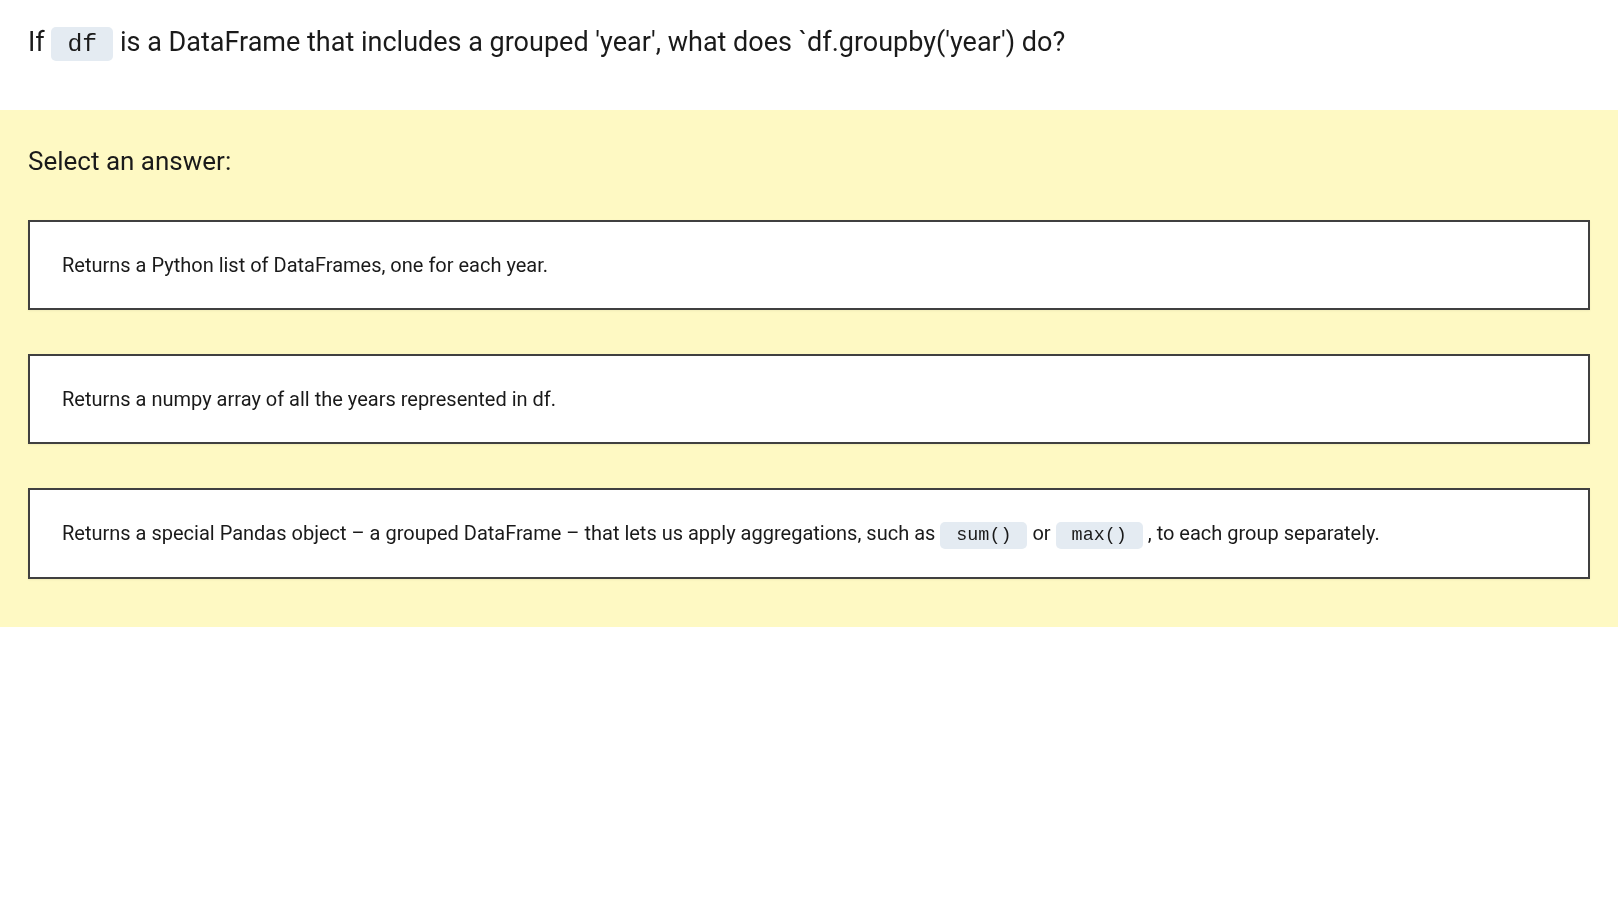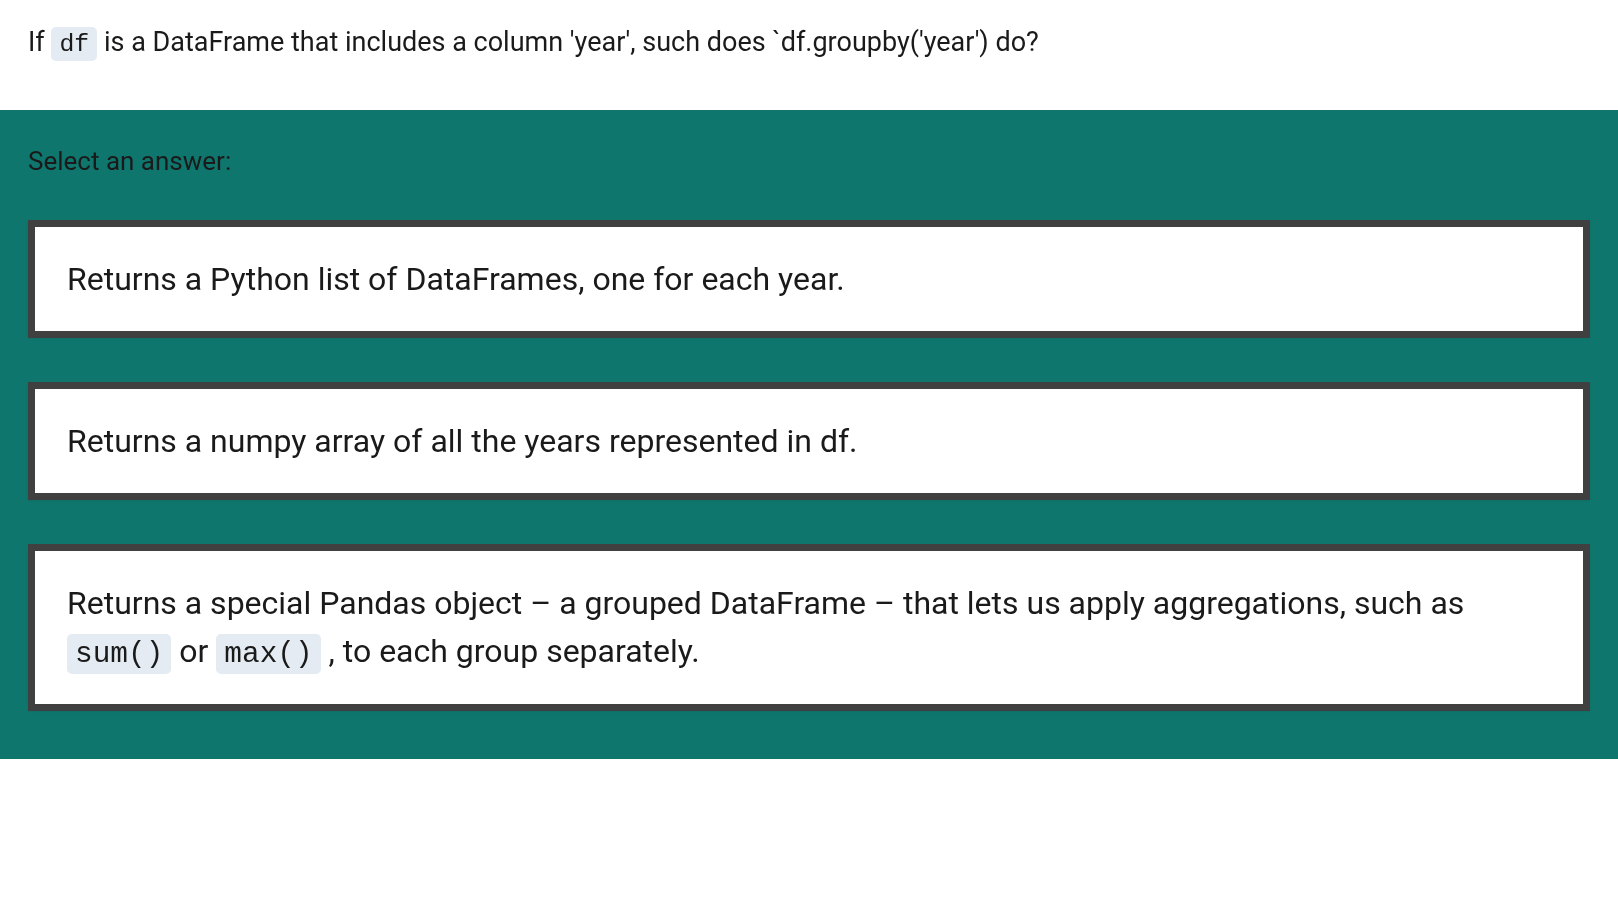--- a/index.html
+++ b/index.html
@@ -18,56 +18,56 @@
     }
     .question-text {
       font-size: 27px;
       line-height: 1.4;
       color: #1a1a1a;
       font-weight: 400;
     }
     code.inline-code {
       font-family: "SFMono-Regular", Consolas, "Liberation Mono", Menlo, monospace;
       background: #e4ebf2;
-      padding: 3px 8px;
+      padding: 3px 16px;
       border-radius: 5px;
       font-size: 0.92em;
       color: #1a1a1a;
     }
     .answers-section {
-      background: #0f766e;
+      background: #fef9c3;
       padding: 36px 28px 48px 28px;
     }
     .answers-heading {
       font-size: 26px;
       font-weight: 400;
       color: #1a1a1a;
       margin-bottom: 44px;
     }
     .answer-option {
       background: #ffffff;
-      border: 7px solid #404040;
+      border: 2px solid #404040;
       box-shadow: 0 1px 2px rgba(0,0,0,0.06);
       padding: 28px 32px;
       margin-bottom: 44px;
-      font-size: 32px;
+      font-size: 20px;
       line-height: 1.5;
       color: #1a1a1a;
       cursor: pointer;
     }
     .answer-option:last-child {
       margin-bottom: 0;
     }
   </style>
 </head>
 <body>
 
 <div class="question-section">
   <p class="question-text">
-    <span>If </span><code class="inline-code">df</code><span> is a DataFrame that includes a column 'year', such does `df.groupby('year') do?</span>
+    <span>If </span><code class="inline-code">df</code><span> is a DataFrame that includes a grouped 'year', what does `df.groupby('year') do?</span>
   </p>
 </div>
 
 <div class="answers-section">
   <h2 class="answers-heading">Select an answer:</h2>
   <div id="answers-container">
       <div class="answer-option"><span>Returns a Python list of DataFrames, one for each year.</span></div>
       <div class="answer-option"><span>Returns a numpy array of all the years represented in df.</span></div>
       <div class="answer-option"><span>Returns a special Pandas object – a grouped DataFrame – that lets us apply aggregations, such as </span><code class="inline-code">sum()</code><span> or </span><code class="inline-code">max()</code><span> , to each group separately.</span></div>
     </div>

